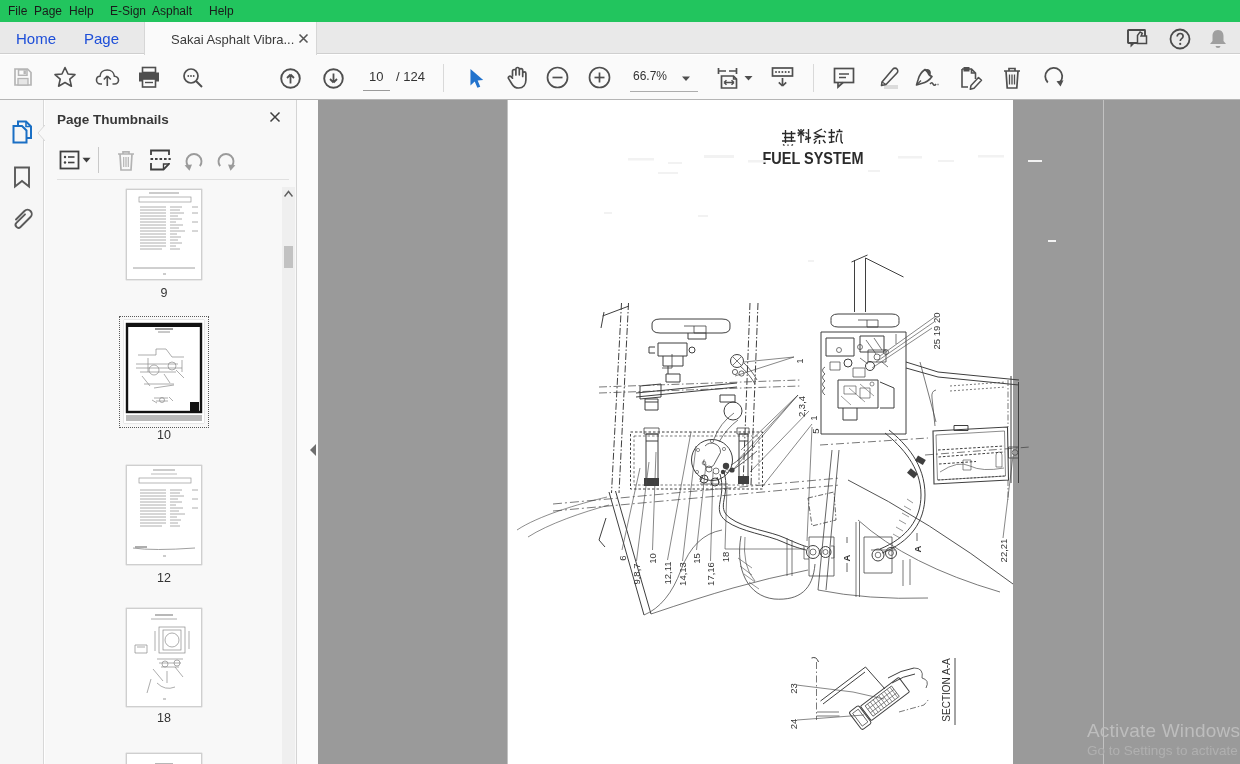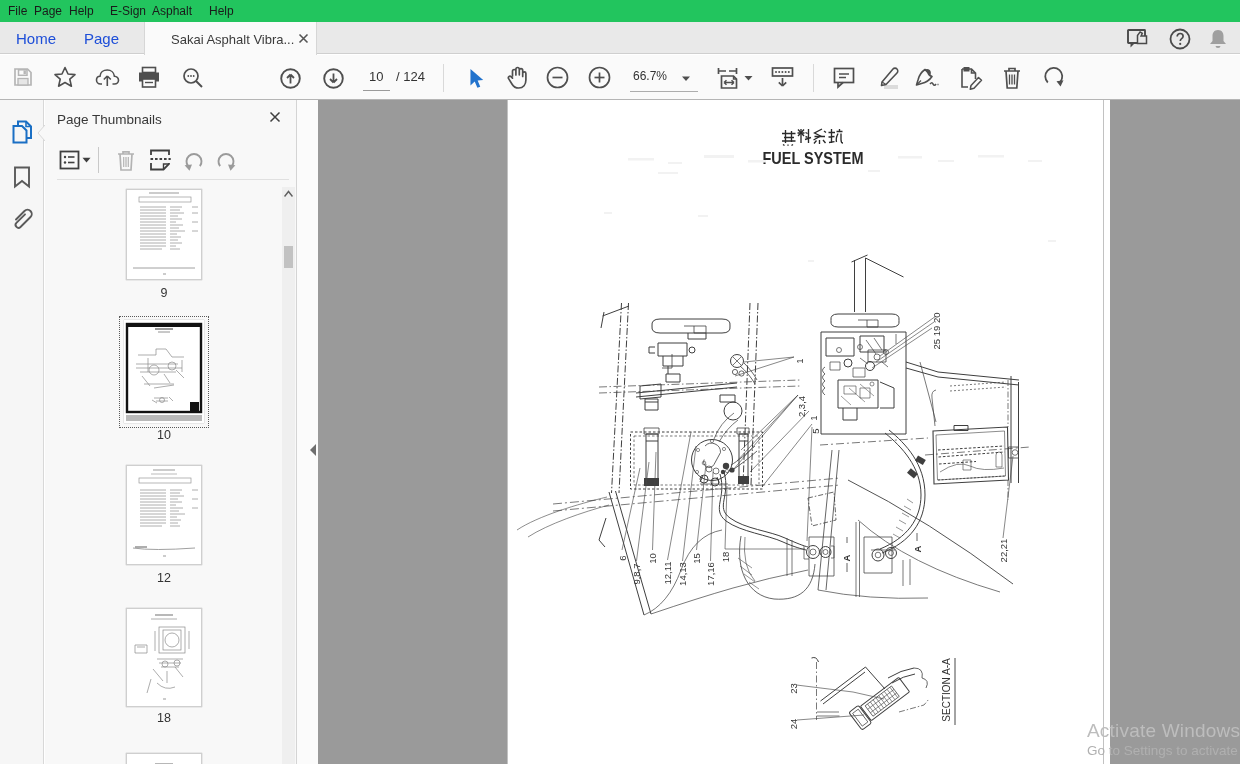--- a/index.html
+++ b/index.html
@@ -21,32 +21,32 @@
   
   #toolbar { left:0; top:55px; width:1240px; height:45px; background:#fafafa;
     border-bottom:1px solid #b5b5b5; }
   .tbsep { position:absolute; top:9px; width:1px; height:28px; background:#d9d9d9; }
   .tbtxt { position:absolute; font-size:13px; color:#333; }
   
   #rail { left:0; top:100px; width:44px; height:664px; background:#f6f6f6;
     border-right:1px solid #d8d8d8; }
   
   #sidebar { left:45px; top:100px; width:251px; height:664px; background:#f8f8f8; }
-  #sbheader { position:absolute; left:12px; top:12px; font-size:13.5px; color:#383838; }
+  #sbheader { position:absolute; left:12px; top:12px; font-size:13.5px; color:#383838;font-weight:bold; }
   #sbclose { position:absolute; left:224px; top:11px; font-size:13px; color:#444; }
   #sbsep { position:absolute; left:12px; top:79px; width:232px; height:1px; background:#e0e0e0; }
   
   #sbscroll { position:absolute; left:237px; top:87px; width:13px; height:577px; background:#efefef; }
   #sbthumb { position:absolute; left:2px; top:59px; width:9px; height:22px; background:#c2c2c2; }
   
   #splitter { left:296px; top:100px; width:22px; height:664px; background:#fbfbfb;
     border-left:1px solid #d4d4d4; }
   
   #main { left:318px; top:100px; width:922px; height:664px; background:#9a9a9a; }
-  #page { position:absolute; left:190px; top:0px; width:602px; height:664px; background:#fff; }
+  #page { position:absolute; left:190px; top:0px; width:505px; height:664px; background:#fff; }
   .thumb { position:absolute; background:#fff; box-shadow:0 0 1px #999; }
   .tlabel { position:absolute; font-size:12.5px; color:#333; width:80px; text-align:center; }
   .wm1 { position:absolute; left:769px; top:620px; font-size:19px; color:#bdbdbd; letter-spacing:0.2px; white-space:nowrap;text-align:right; }
   .wm2 { position:absolute; left:769px; top:643px; font-size:13.5px; color:#b0b0b0; white-space:nowrap; }
 </style>
 </head>
 <body>
 <div id="app">
 
   <div id="menubar" class="abs">

